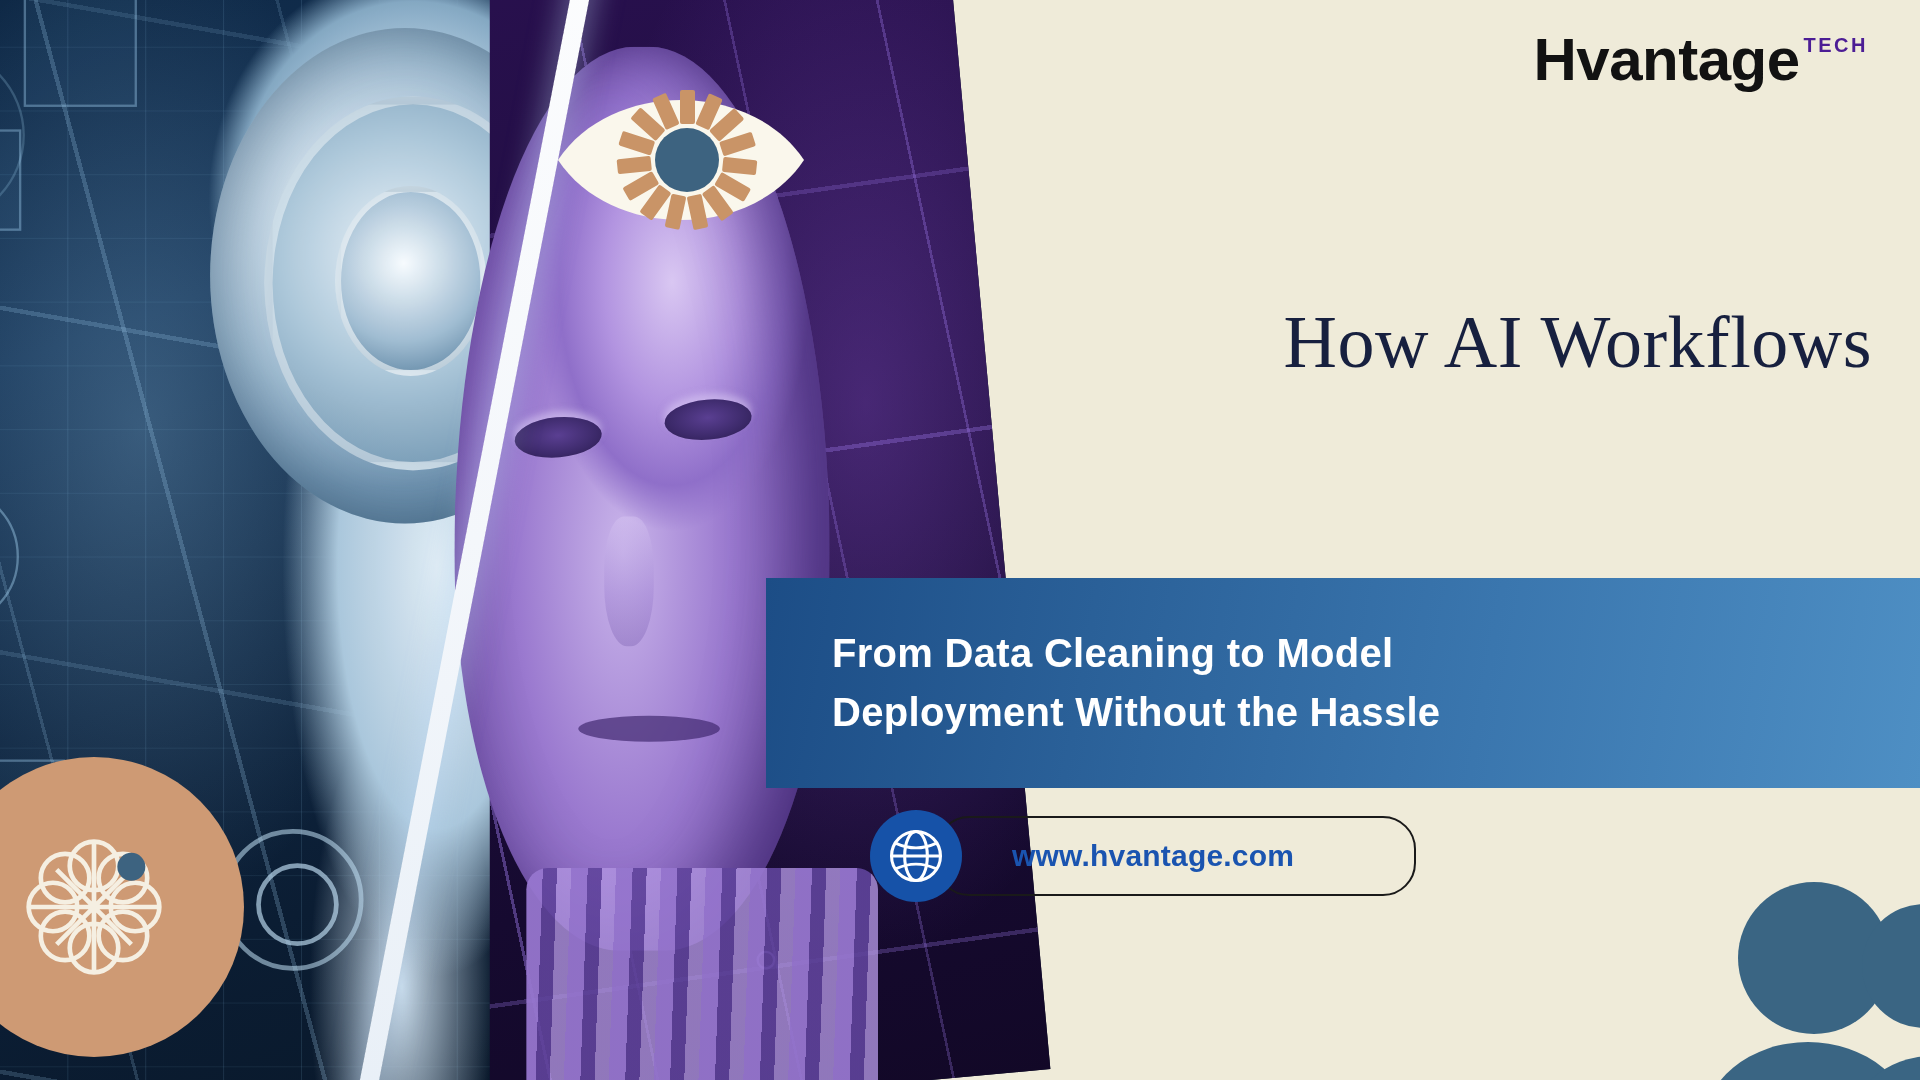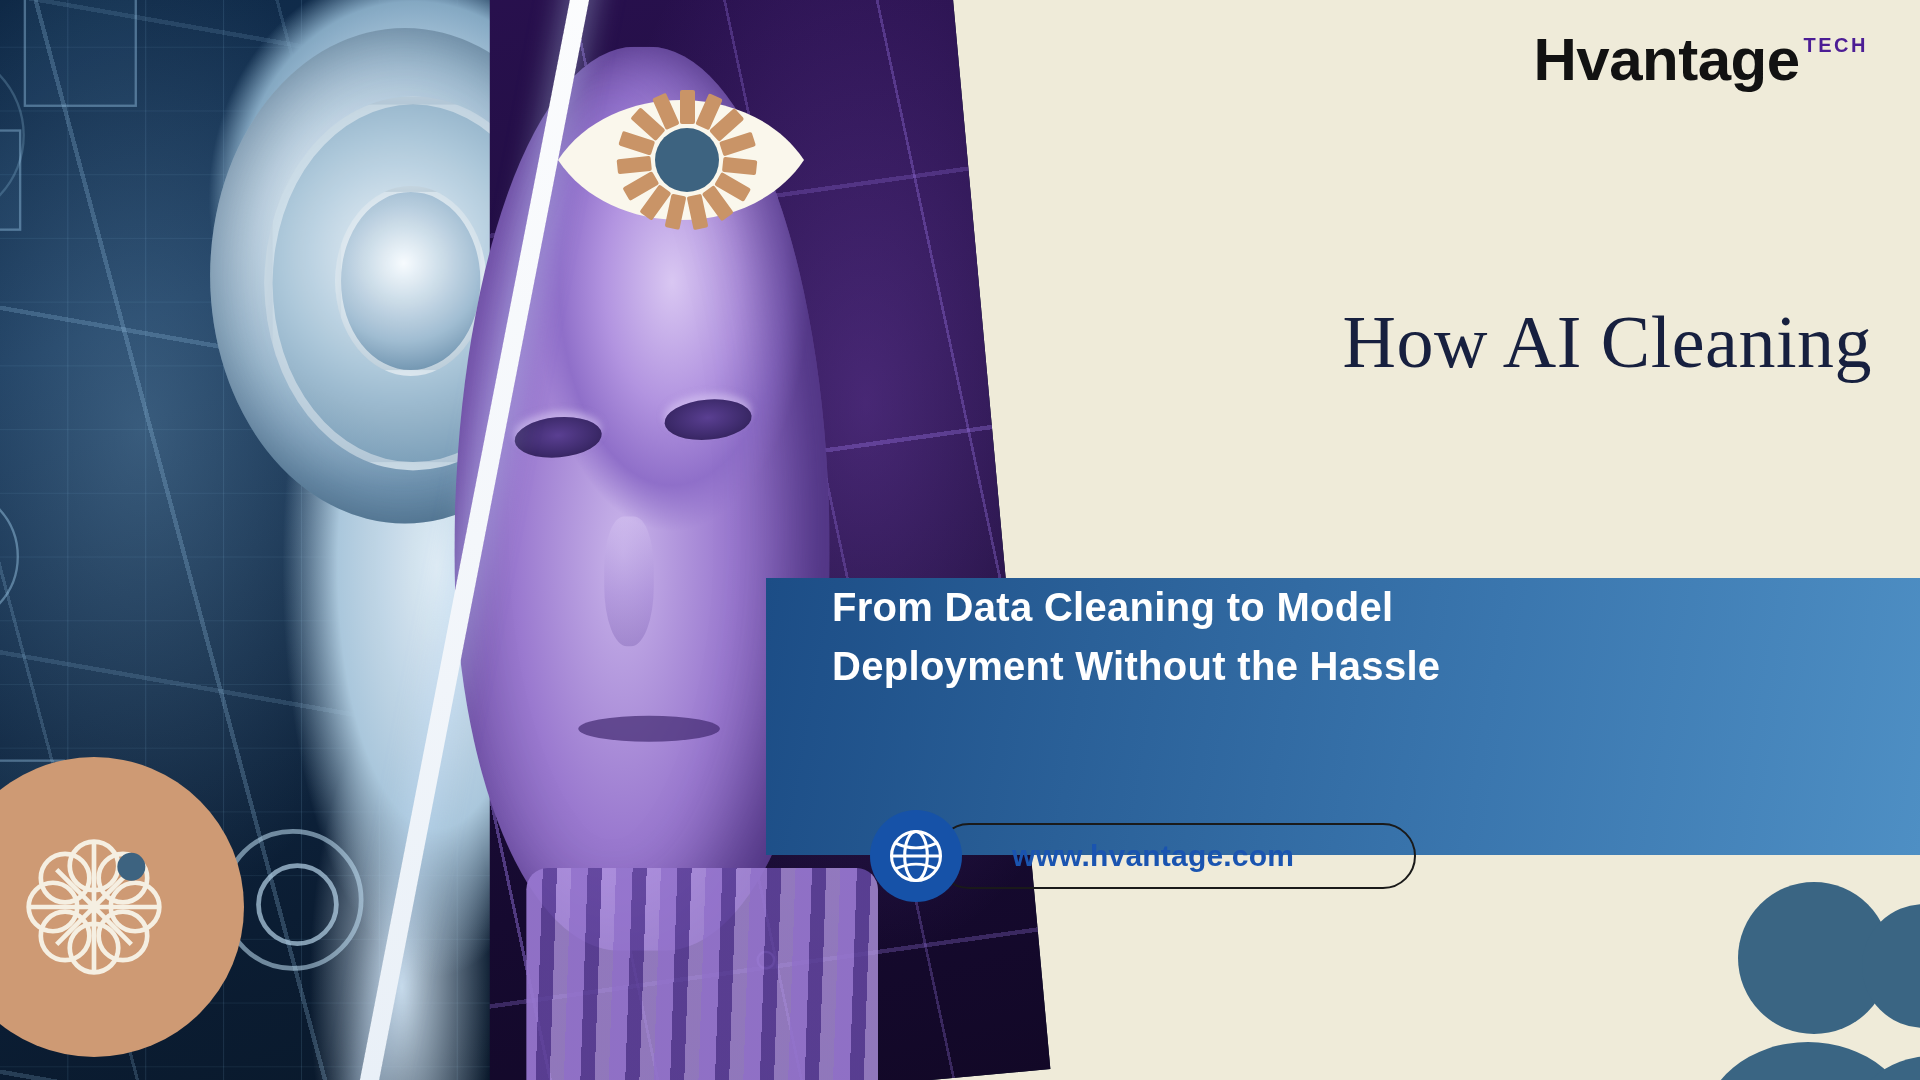--- a/index.html
+++ b/index.html
@@ -264,24 +264,25 @@
     font-size:74px;
     line-height:1.14;
     letter-spacing:0.5px;
   }
   .headline-line { display:block; white-space:nowrap; }
 
   
   .subtitle-band {
     position:absolute;
     left:766px; top:578px;
-    width:1154px; height:277px;
+    width:1154px; height:210px;
     background:linear-gradient(100deg, #1C4D86 0%, #2A6098 28%, #3A76AE 62%, #4E8FC4 100%);
     z-index:5;
     display:flex;
+    align-items:center;
   }
   .subtitle-text {
     color:#FFFFFF;
     font-size:40px;
     font-weight:700;
     line-height:1.48;
     padding-left:66px;
     padding-right:40px;
     letter-spacing:0.3px;
     max-width:760px;
@@ -296,21 +297,21 @@
   }
   .globe-badge {
     width:92px; height:92px;
     border-radius:50%;
     background:#1652A8;
     display:flex; align-items:center; justify-content:center;
     position:relative; z-index:2;
   }
   .url-pill {
     margin-left:-26px;
-    height:66px;
+    height:80px;
     min-width:480px;
     border:2px solid #1A1A1A;
     border-radius:33px;
     display:flex; align-items:center;
     padding-left:74px; padding-right:36px;
   }
   .url-text {
     color:#1A54B0;
     font-size:30px;
     font-weight:700;
@@ -413,21 +414,21 @@
       <ellipse cx="236" cy="252" rx="84" ry="76" fill="#3A6583"></ellipse>
     </svg>
   </div>
 
   <div class="logo">
     <span class="logo-main">Hvantage</span>
     <span class="logo-sub">TECH</span>
   </div>
 
   <div class="headline">
-    <span class="headline-line">How AI Cleaning</span>
+    <span class="headline-line">How AI Workflows</span>
   </div>
 
   <div class="subtitle-band">
     <div class="subtitle-text">From Data Cleaning to Model Deployment Without the Hassle</div>
   </div>
 
   <div class="url-row">
     <div class="globe-badge">
       <svg viewBox="0 0 64 64" width="58" height="58">
         <circle cx="32" cy="32" r="27" fill="none" stroke="#FFFFFF" stroke-width="3.4"></circle>

